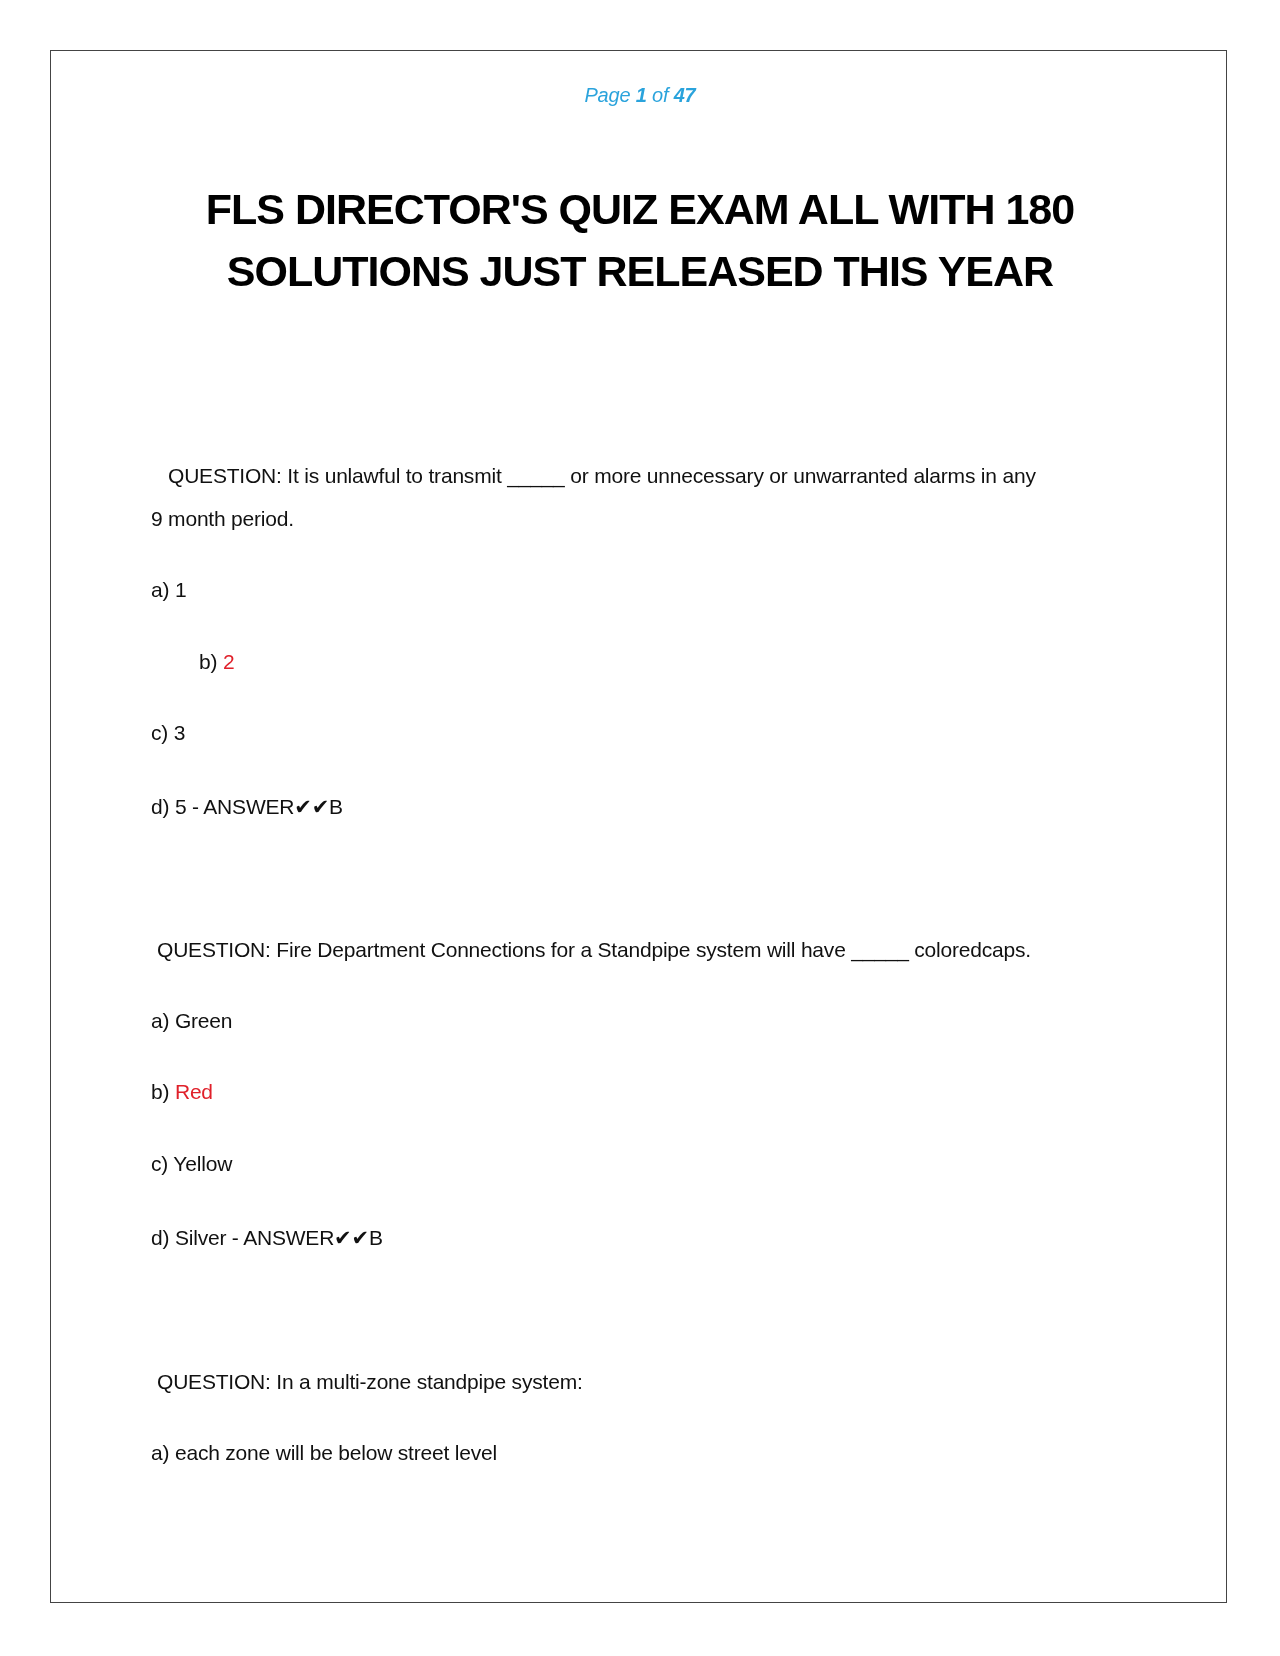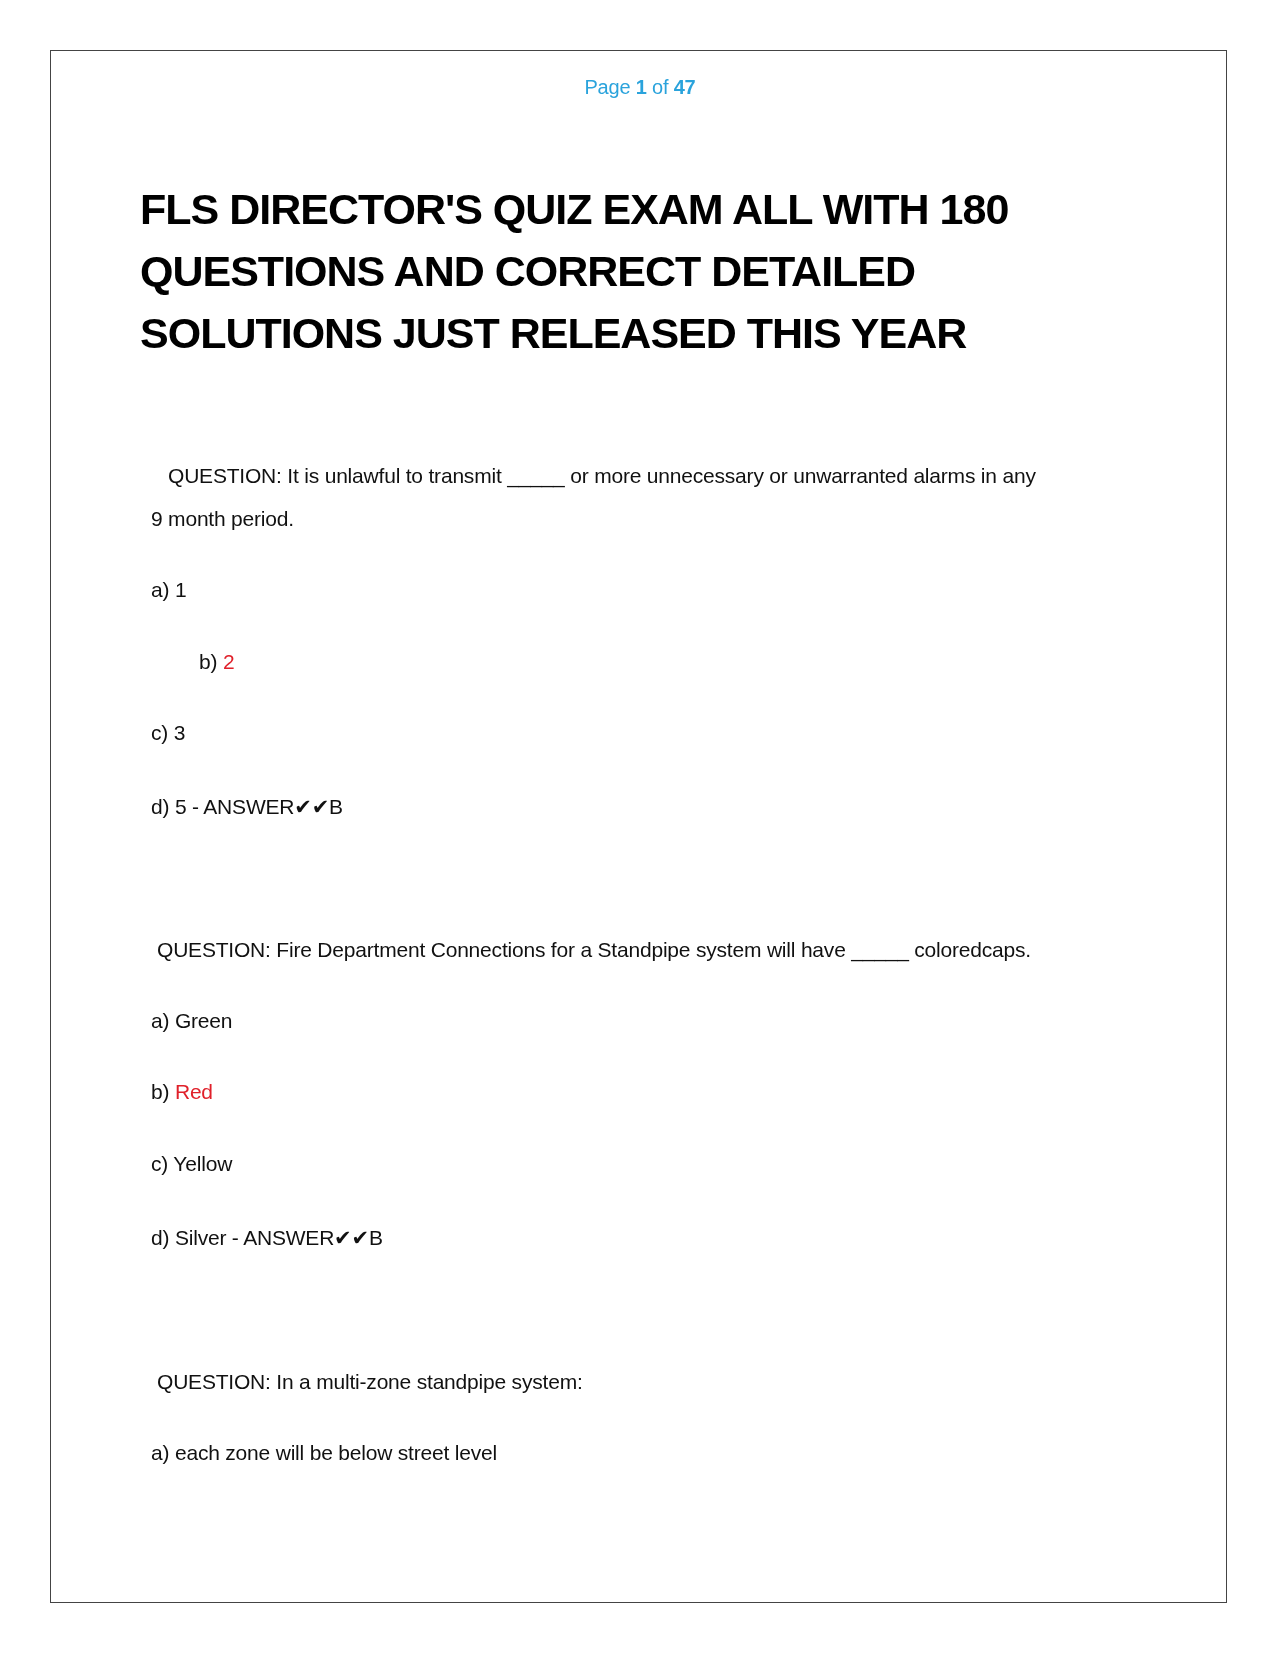--- a/index.html
+++ b/index.html
@@ -1,23 +1,23 @@
 <!DOCTYPE html>
 <html><head>
 <meta charset="utf-8">
 <style>
   html, body { margin: 0; padding: 0; background: #ffffff; }
   body { width: 1280px; height: 1656px; position: relative; overflow: hidden;
          font-family: "Liberation Sans", "DejaVu Sans", sans-serif; color: #111; }
   .page-border { position: absolute; left: 50px; top: 50px; width: 1177px; height: 1553px;
                  border: 1.5px solid #444; box-sizing: border-box; }
-  .page-num { position: absolute; top: 76px; left: 0; width: 1280px; text-align: center;
-              font-size: 20px; color: #2aa3dc; letter-spacing: -0.2px; }
+  .page-num { position: absolute; top: 84px; left: 0; width: 1280px; text-align: center;
+              font-size: 20px; color: #2aa3dc; letter-spacing: -0.2px; font-style: italic; }
   .page-num b { font-weight: bold; }
-  .title { position: absolute; top: 178px; left: 140px; width: 1000px; 
+  .title { position: absolute; top: 178px; left: 140px; width: 1000px; text-align: center;
            font-size: 43px; font-weight: bold; line-height: 62px; color: #000;
            letter-spacing: -1px; }
   .line { position: absolute; left: 151px; font-size: 21px; color: #111; white-space: nowrap;
           letter-spacing: -0.2px; }
   .line.q { left: 151px; }
   .line.qi { left: 157px; }
   .red { color: #e0202a; }
 </style>
 </head>
 <body>
@@ -26,21 +26,20 @@
 
 <div class="page-num">
   <span>Page</span>
   <b>1</b>
   <span>of</span>
   <b>47</b>
 </div>
 
 <div class="title">
   <div>FLS DIRECTOR'S QUIZ EXAM ALL WITH 180</div>
-  <div>QUESTIONS AND CORRECT DETAILED</div>
   <div>SOLUTIONS JUST RELEASED THIS YEAR</div>
 </div>
 
 <div class="line q" style="top:464px;margin-left:17px;">QUESTION: It is unlawful to transmit _____ or more unnecessary or unwarranted alarms in any</div>
 <div class="line q" style="top:507px;">9 month period.</div>
 
 <div class="line" style="top:578px;">
   <span>a)</span>
   <span>1</span>
 </div>

